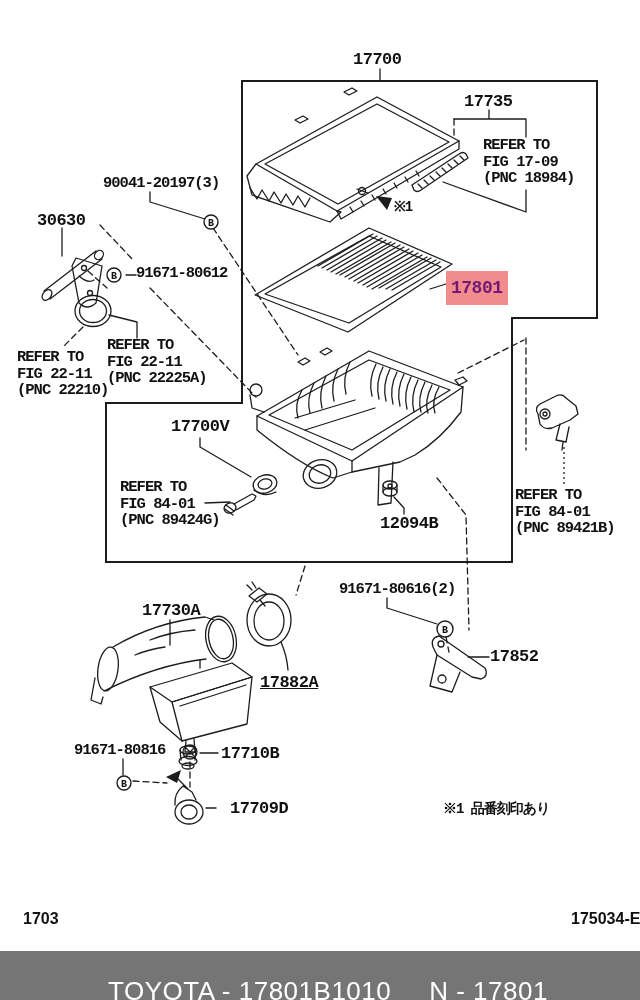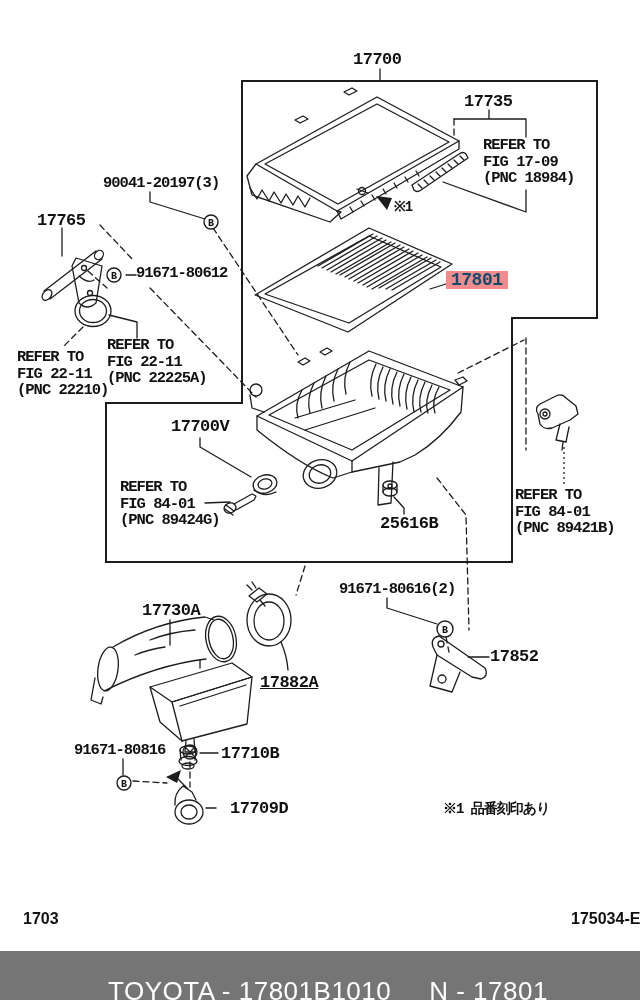--- a/index.html
+++ b/index.html
@@ -3,21 +3,21 @@
 <meta charset="utf-8">
 <style>
   html,body{margin:0;padding:0;background:#fff;}
   #stage{position:relative;width:640px;height:1000px;background:#ffffff;overflow:hidden;
          font-family:"Liberation Mono","DejaVu Sans Mono",monospace;color:#111;}
   svg{position:absolute;left:0;top:0;}
   .lbl{position:absolute;white-space:pre;font-weight:bold;line-height:1;}
   .pn{font-size:17px;letter-spacing:-0.5px;}
   .pn-sm{font-size:15.5px;letter-spacing:-1px;}
   .refer{font-size:15.5px;letter-spacing:-1px;line-height:16.5px;font-weight:bold;}
-  .hl{background:#F28C8C;color:#0c4a6e;font-size:18px;font-weight:bold;padding:0 5px;letter-spacing:-0.5px;text-align:right;}
+  .hl{background:#F28C8C;color:#701a75;font-size:18px;font-weight:bold;padding:8px 5px;letter-spacing:-0.5px;text-align:right;}
   .note{font-size:14px;font-weight:bold;letter-spacing:-1px;}
   .code{font-family:"Liberation Sans","DejaVu Sans",sans-serif;font-size:16px;font-weight:bold;}
   .footerbar{position:absolute;left:0;top:951px;width:640px;height:56px;background:#757575;
              display:flex;align-items:flex-end;justify-content:center;gap:38px;
              font-family:"Liberation Sans","DejaVu Sans",sans-serif;font-size:26px;color:#fff;letter-spacing:0.5px;padding-left:8px;}
   .ln{stroke:#1c1c1c;stroke-width:1.3;fill:none;stroke-linejoin:round;stroke-linecap:round;}
   .ln2{stroke:#1c1c1c;stroke-width:2;fill:none;stroke-linejoin:miter;}
   .dash{stroke:#1c1c1c;stroke-width:1.3;fill:none;stroke-dasharray:6 4;stroke-linecap:round;}
   .dot{stroke:#1c1c1c;stroke-width:1.3;fill:none;stroke-dasharray:2 3;}
   .fill{fill:#1c1c1c;stroke:none;}
@@ -210,34 +210,34 @@
         <text class="btxt" x="124" y="786.5" text-anchor="middle">B</text>
     </g>
   </svg>
 
   <div class="lbl pn" style="left:353px;top:51px;">17700</div>
   <div class="lbl pn" style="left:464px;top:93px;">17735</div>
 
   <div class="lbl refer" style="left:483px;top:137px;"><span>REFER TO</span><br><span>FIG 17-09</span><br><span>(PNC 18984)</span></div>
 
   <div class="lbl pn-sm" style="left:103px;top:176px;">90041-20197(3)</div>
-  <div class="lbl pn" style="left:37px;top:212px;">17765</div>
+  <div class="lbl pn" style="left:37px;top:212px;">30630</div>
   <div class="lbl pn-sm" style="left:136px;top:266px;">91671-80612</div>
 
   <div class="lbl refer" style="left:17px;top:349px;"><span>REFER TO</span><br><span>FIG 22-11</span><br><span>(PNC 22210)</span></div>
 
   <div class="lbl refer" style="left:107px;top:337px;"><span>REFER TO</span><br><span>FIG 22-11</span><br><span>(PNC 22225A)</span></div>
 
   <div class="lbl hl" style="left:446px;top:271px;">17801</div>
 
   <div class="lbl pn" style="left:171px;top:418px;">17700V</div>
 
   <div class="lbl refer" style="left:120px;top:479px;"><span>REFER TO</span><br><span>FIG 84-01</span><br><span>(PNC 89424G)</span></div>
 
-  <div class="lbl pn" style="left:380px;top:515px;">25616B</div>
+  <div class="lbl pn" style="left:380px;top:515px;">12094B</div>
 
   <div class="lbl refer" style="left:515px;top:487px;"><span>REFER TO</span><br><span>FIG 84-01</span><br><span>(PNC 89421B)</span></div>
 
   <div class="lbl pn-sm" style="left:339px;top:582px;">91671-80616(2)</div>
   <div class="lbl pn" style="left:142px;top:602px;">17730A</div>
   <div class="lbl pn" style="left:260px;top:674px;text-decoration:underline;">17882A</div>
   <div class="lbl pn" style="left:490px;top:648px;">17852</div>
   <div class="lbl pn-sm" style="left:74px;top:743px;">91671-80816</div>
   <div class="lbl pn" style="left:221px;top:745px;">17710B</div>
   <div class="lbl pn" style="left:219px;top:800px;margin-left:11px;">17709D</div>

